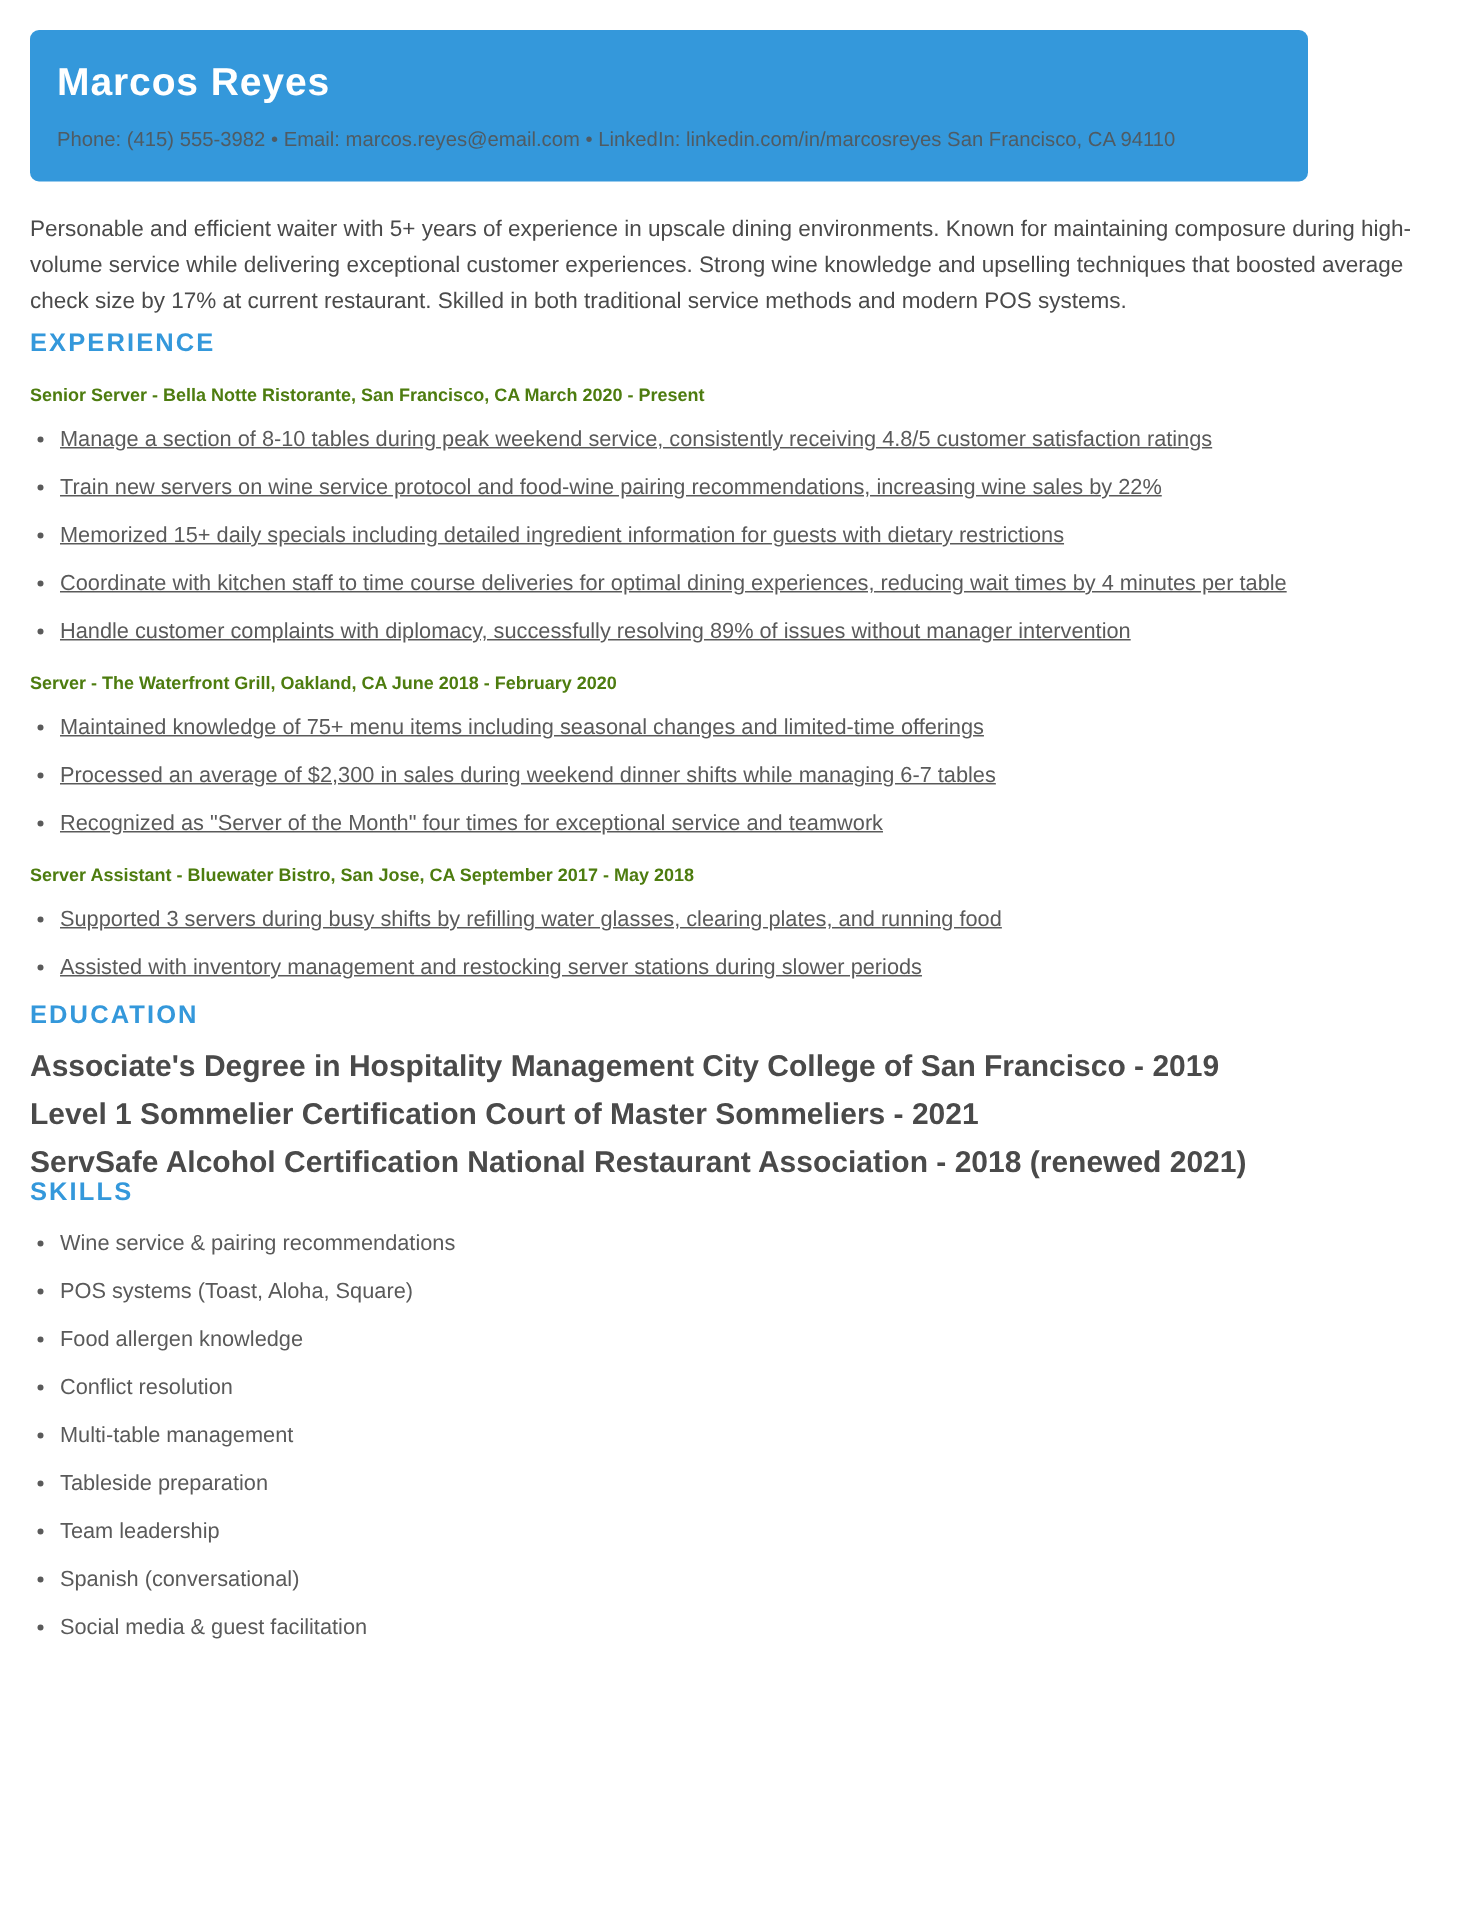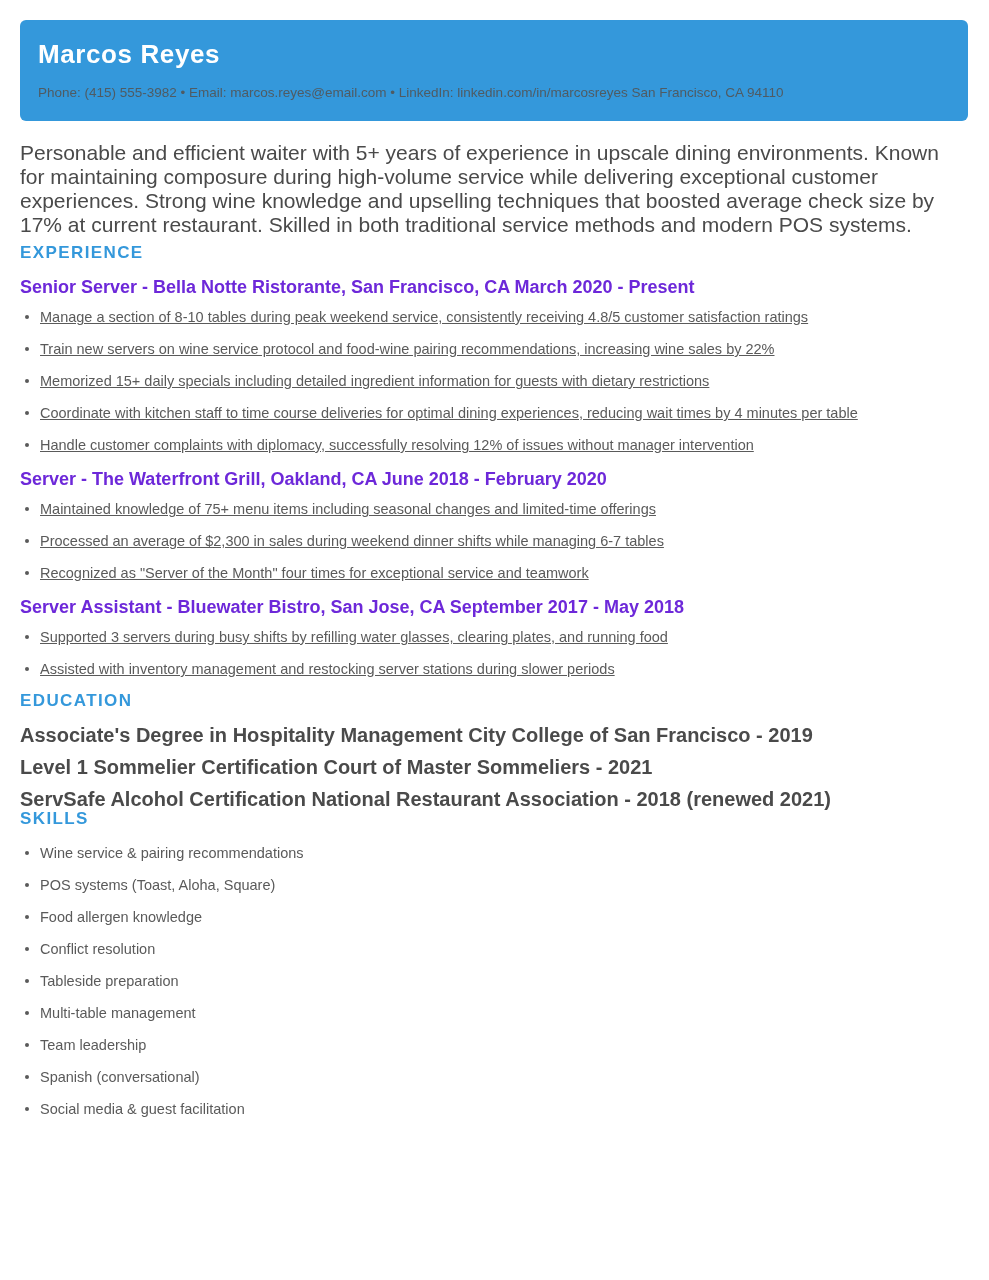--- a/index.html
+++ b/index.html
@@ -21,21 +21,21 @@
     position: relative;
     box-sizing: border-box;
     overflow: hidden;
   }
 
   
   .header-banner {
     position: absolute;
     left: 20px;
     top: 20px;
-    width: 948px;
+    width: 852px;
     height: 101px;
     background: #3498db;
     border-radius: 6px;
     box-sizing: border-box;
     padding: 18px 18px 0 18px;
   }
   .candidate-name {
     color: #ffffff;
     font-size: 26px;
     font-weight: bold;
@@ -54,41 +54,41 @@
 
   
   .content {
     position: absolute;
     left: 20px;
     top: 141px;
     width: 948px;
   }
 
   .summary {
-    font-size: 21px;
+    font-size: 15px;
     line-height: 24px;
     color: #4a4a4a;
     margin: 0 0 6px 0;
   }
 
   .section {
   }
   .section-title {
     color: #3498db;
     font-size: 17px;
     font-weight: bold;
     letter-spacing: 1.4px;
     margin: 0 0 14px 0;
     line-height: 20px;
   }
 
   .job-title {
-    font-size: 18px;
-    font-weight: bold;
-    color: #6d28d9;
+    font-size: 12px;
+    font-weight: bold;
+    color: #4d7c0f;
     margin: 0 0 10px 0;
     line-height: 20px;
   }
   .job-block + .job-block {
     margin-top: 14px;
   }
 
   ul.bullets {
     list-style: none;
     margin: 0 0 12px 0;
@@ -167,21 +167,21 @@
     <div class="section">
       <h2 class="section-title">EXPERIENCE</h2>
 
       <div class="job-block">
         <div class="job-title">Senior Server - Bella Notte Ristorante, San Francisco, CA March 2020 - Present</div>
         <ul class="bullets">
           <li>Manage a section of 8-10 tables during peak weekend service, consistently receiving 4.8/5 customer satisfaction ratings</li>
           <li>Train new servers on wine service protocol and food-wine pairing recommendations, increasing wine sales by 22%</li>
           <li>Memorized 15+ daily specials including detailed ingredient information for guests with dietary restrictions</li>
           <li>Coordinate with kitchen staff to time course deliveries for optimal dining experiences, reducing wait times by 4 minutes per table</li>
-          <li>Handle customer complaints with diplomacy, successfully resolving 12% of issues without manager intervention</li>
+          <li>Handle customer complaints with diplomacy, successfully resolving 89% of issues without manager intervention</li>
         </ul>
       </div>
 
       <div class="job-block">
         <div class="job-title">Server - The Waterfront Grill, Oakland, CA June 2018 - February 2020</div>
         <ul class="bullets">
           <li>Maintained knowledge of 75+ menu items including seasonal changes and limited-time offerings</li>
           <li>Processed an average of $2,300 in sales during weekend dinner shifts while managing 6-7 tables</li>
           <li>Recognized as "Server of the Month" four times for exceptional service and teamwork</li>
         </ul>
@@ -203,22 +203,22 @@
       <div class="edu-item">ServSafe Alcohol Certification National Restaurant Association - 2018 (renewed 2021)</div>
     </div>
 
     <div class="section">
       <h2 class="section-title">SKILLS</h2>
       <ul class="skills">
         <li>Wine service &amp; pairing recommendations</li>
         <li>POS systems (Toast, Aloha, Square)</li>
         <li>Food allergen knowledge</li>
         <li>Conflict resolution</li>
+        <li>Multi-table management</li>
         <li>Tableside preparation</li>
-        <li>Multi-table management</li>
         <li>Team leadership</li>
         <li>Spanish (conversational)</li>
         <li>Social media &amp; guest facilitation</li>
       </ul>
     </div>
 
   </div>
 </div>
 
 </body></html>

